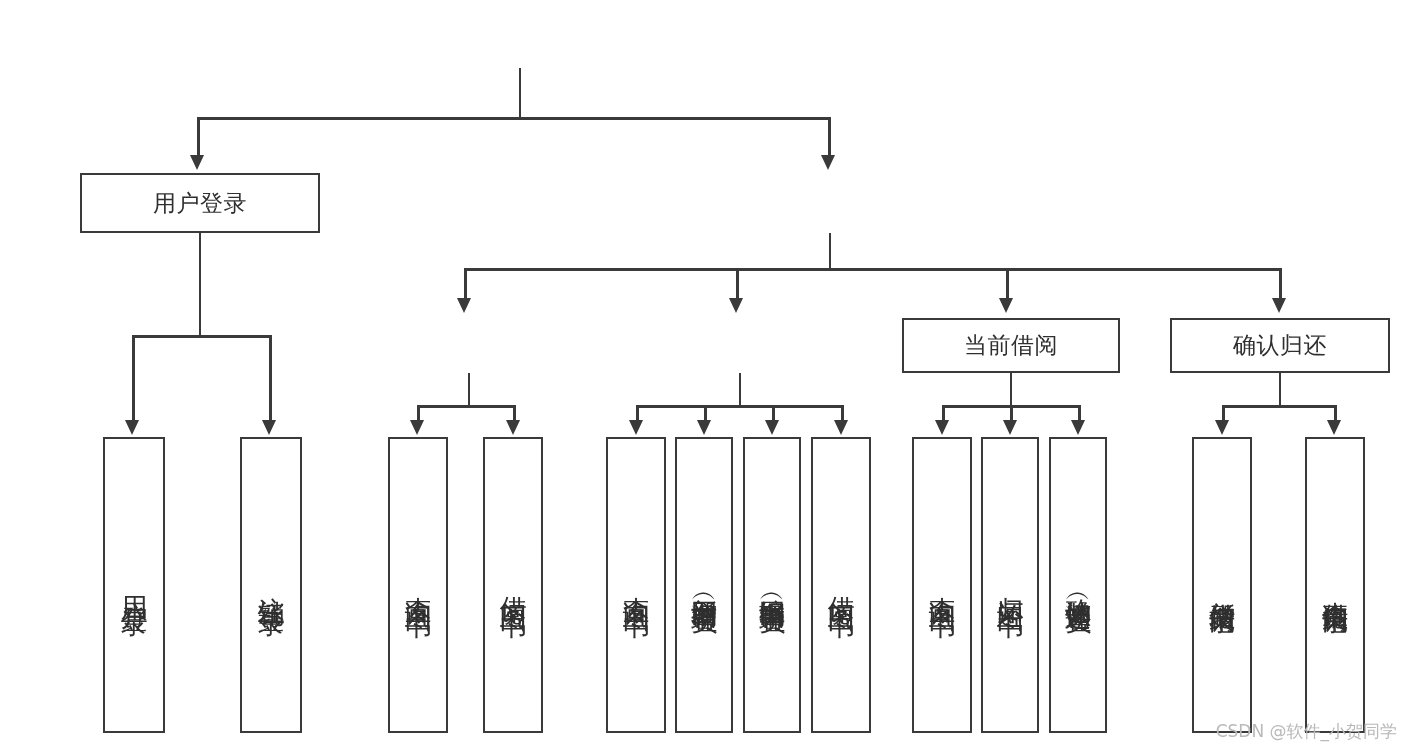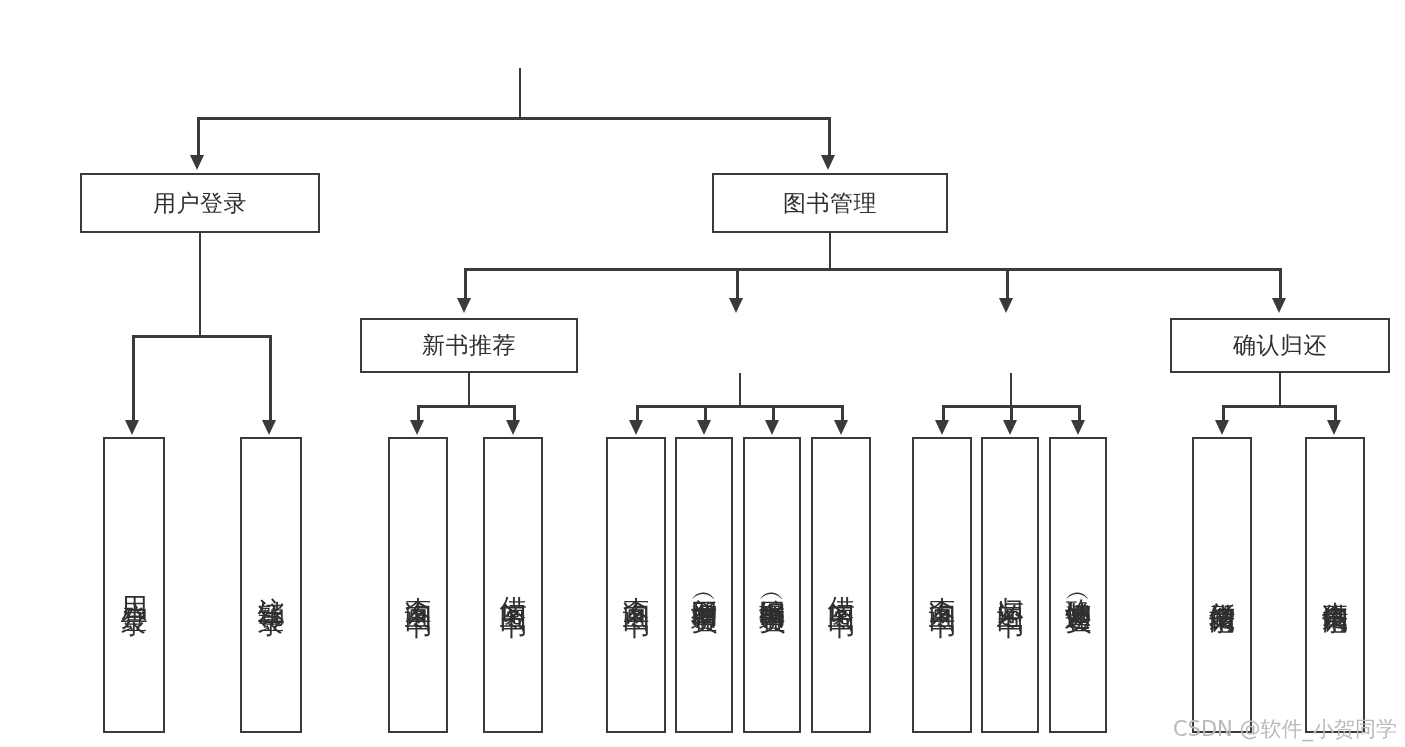--- a/index.html
+++ b/index.html
@@ -76,21 +76,21 @@
     border-right: 7.5px solid transparent;
     border-top: 15px solid #3a3a3a;
     z-index: 2;
   }
 
   
   #watermark {
     position: absolute;
     right: 8px;
     bottom: 4px;
-    font-size: 21px;
+    font-size: 17px;
     color: #b9b9b9;
     white-space: nowrap;
     z-index: 5;
     font-family: "DejaVu Sans", "Liberation Sans", sans-serif;
   }
 </style>
 </head>
 <body>
 
 <div id="canvas">
@@ -100,45 +100,42 @@
 
   <div class="ln h" style="left:198px; top:117px; width:632px;"></div>
 
   <div class="ln v" style="left:197px; top:117px; height:40px;"></div>
   <div class="arrow" style="left:190px; top:155px;"></div>
   <div class="ln v" style="left:828px; top:117px; height:40px;"></div>
   <div class="arrow" style="left:821px; top:155px;"></div>
 
   <div class="node h" style="left:80px; top:173px; width:240px; height:60px;">
     <span class="lbl">用户登录</span>
-  </div>
-  <div class="node h" style="left:712px; top:173px; width:236px; height:60px;">
-    <span class="lbl">图书管理</span>
   </div>
 
   <div class="ln v" style="left:198.5px; top:233px; height:102px;"></div>
   <div class="ln h" style="left:133px; top:335px; width:138px;"></div>
   <div class="ln v" style="left:132px; top:335px; height:87px;"></div>
   <div class="arrow" style="left:125px; top:420px;"></div>
   <div class="ln v" style="left:269px; top:335px; height:87px;"></div>
   <div class="arrow" style="left:262px; top:420px;"></div>
 
   <div class="ln v" style="left:828.5px; top:233px; height:35px;"></div>
   <div class="ln h" style="left:465px; top:268px; width:816px;"></div>
   <div class="ln v" style="left:464px; top:268px; height:32px;"></div>
   <div class="arrow" style="left:457px; top:298px;"></div>
   <div class="ln v" style="left:736px; top:268px; height:32px;"></div>
   <div class="arrow" style="left:729px; top:298px;"></div>
   <div class="ln v" style="left:1006px; top:268px; height:32px;"></div>
   <div class="arrow" style="left:999px; top:298px;"></div>
   <div class="ln v" style="left:1279px; top:268px; height:32px;"></div>
   <div class="arrow" style="left:1272px; top:298px;"></div>
 
-  <div class="node h" style="left:360px; top:318px; width:218px; height:55px;">
-    <span class="lbl">新书推荐</span>
+  <div class="node h" style="left:902px; top:318px; width:218px; height:55px;">
+    <span class="lbl">当前借阅</span>
   </div>
   <div class="node h" style="left:1170px; top:318px; width:220px; height:55px;">
     <span class="lbl">确认归还</span>
   </div>
 
   <div class="ln v" style="left:467.5px; top:373px; height:32px;"></div>
   <div class="ln h" style="left:418px; top:405px; width:98px;"></div>
   <div class="ln v" style="left:417px; top:405px; height:17px;"></div>
   <div class="arrow" style="left:410px; top:420px;"></div>
   <div class="ln v" style="left:513px; top:405px; height:17px;"></div>

